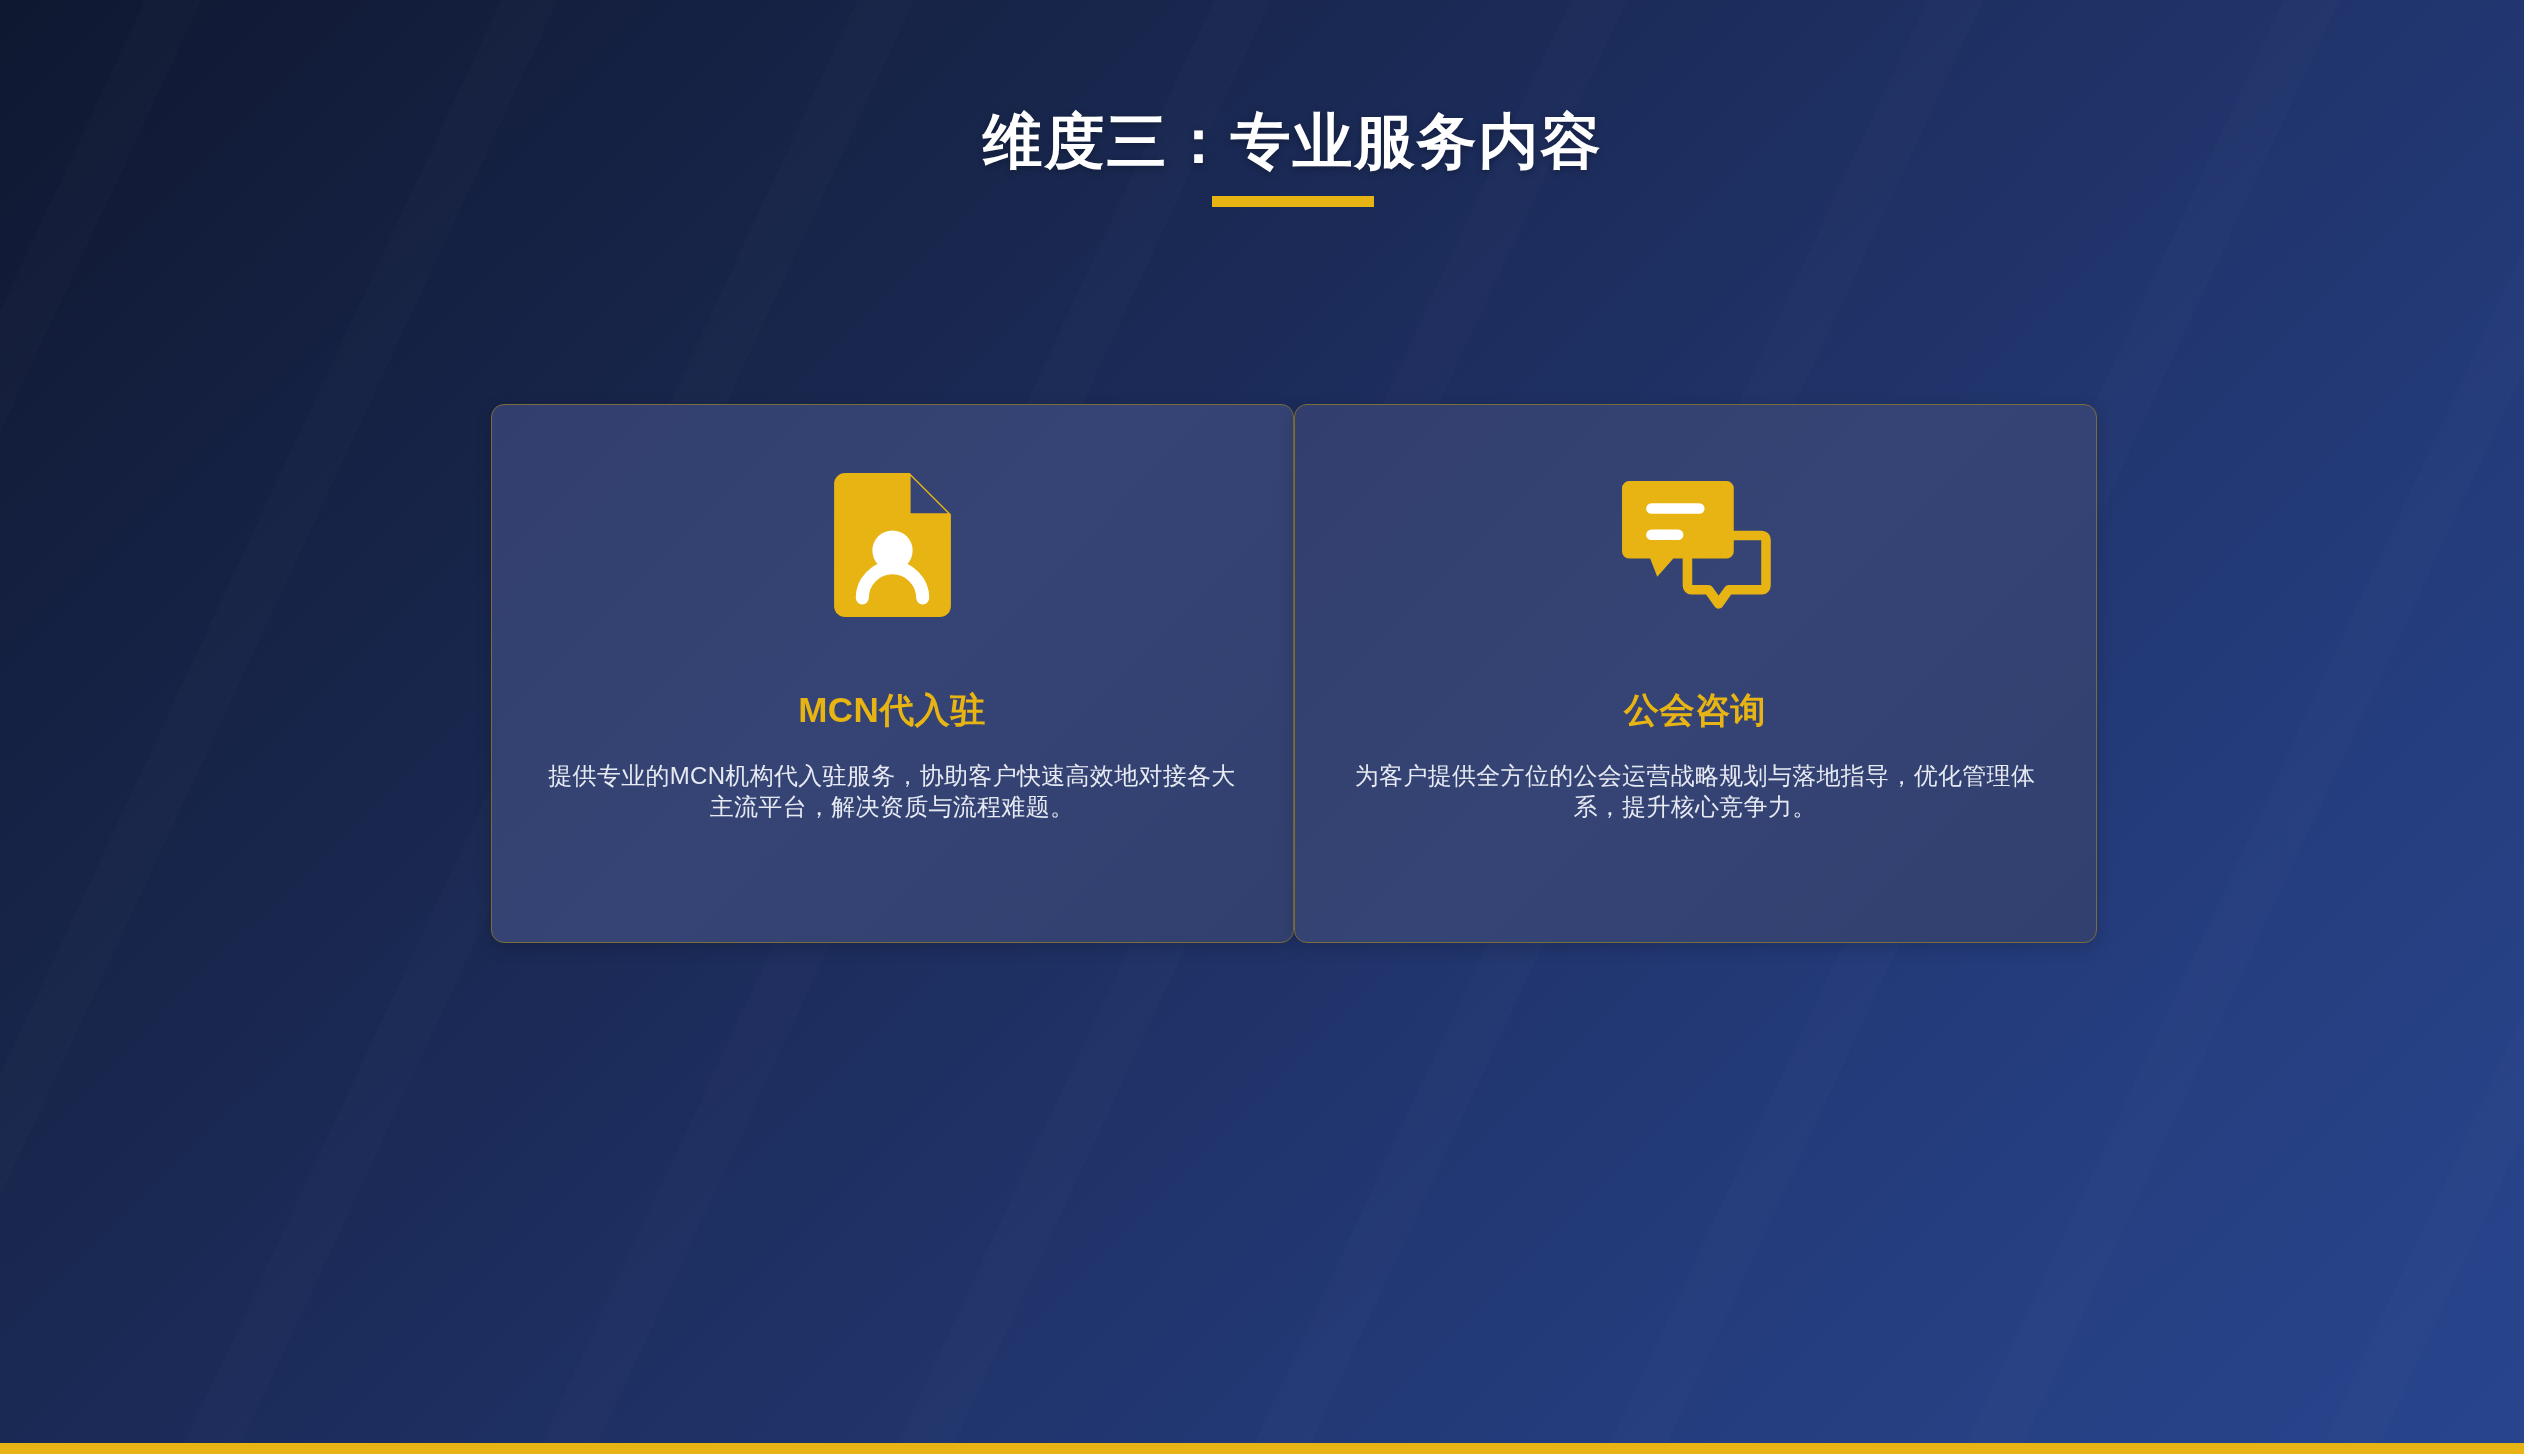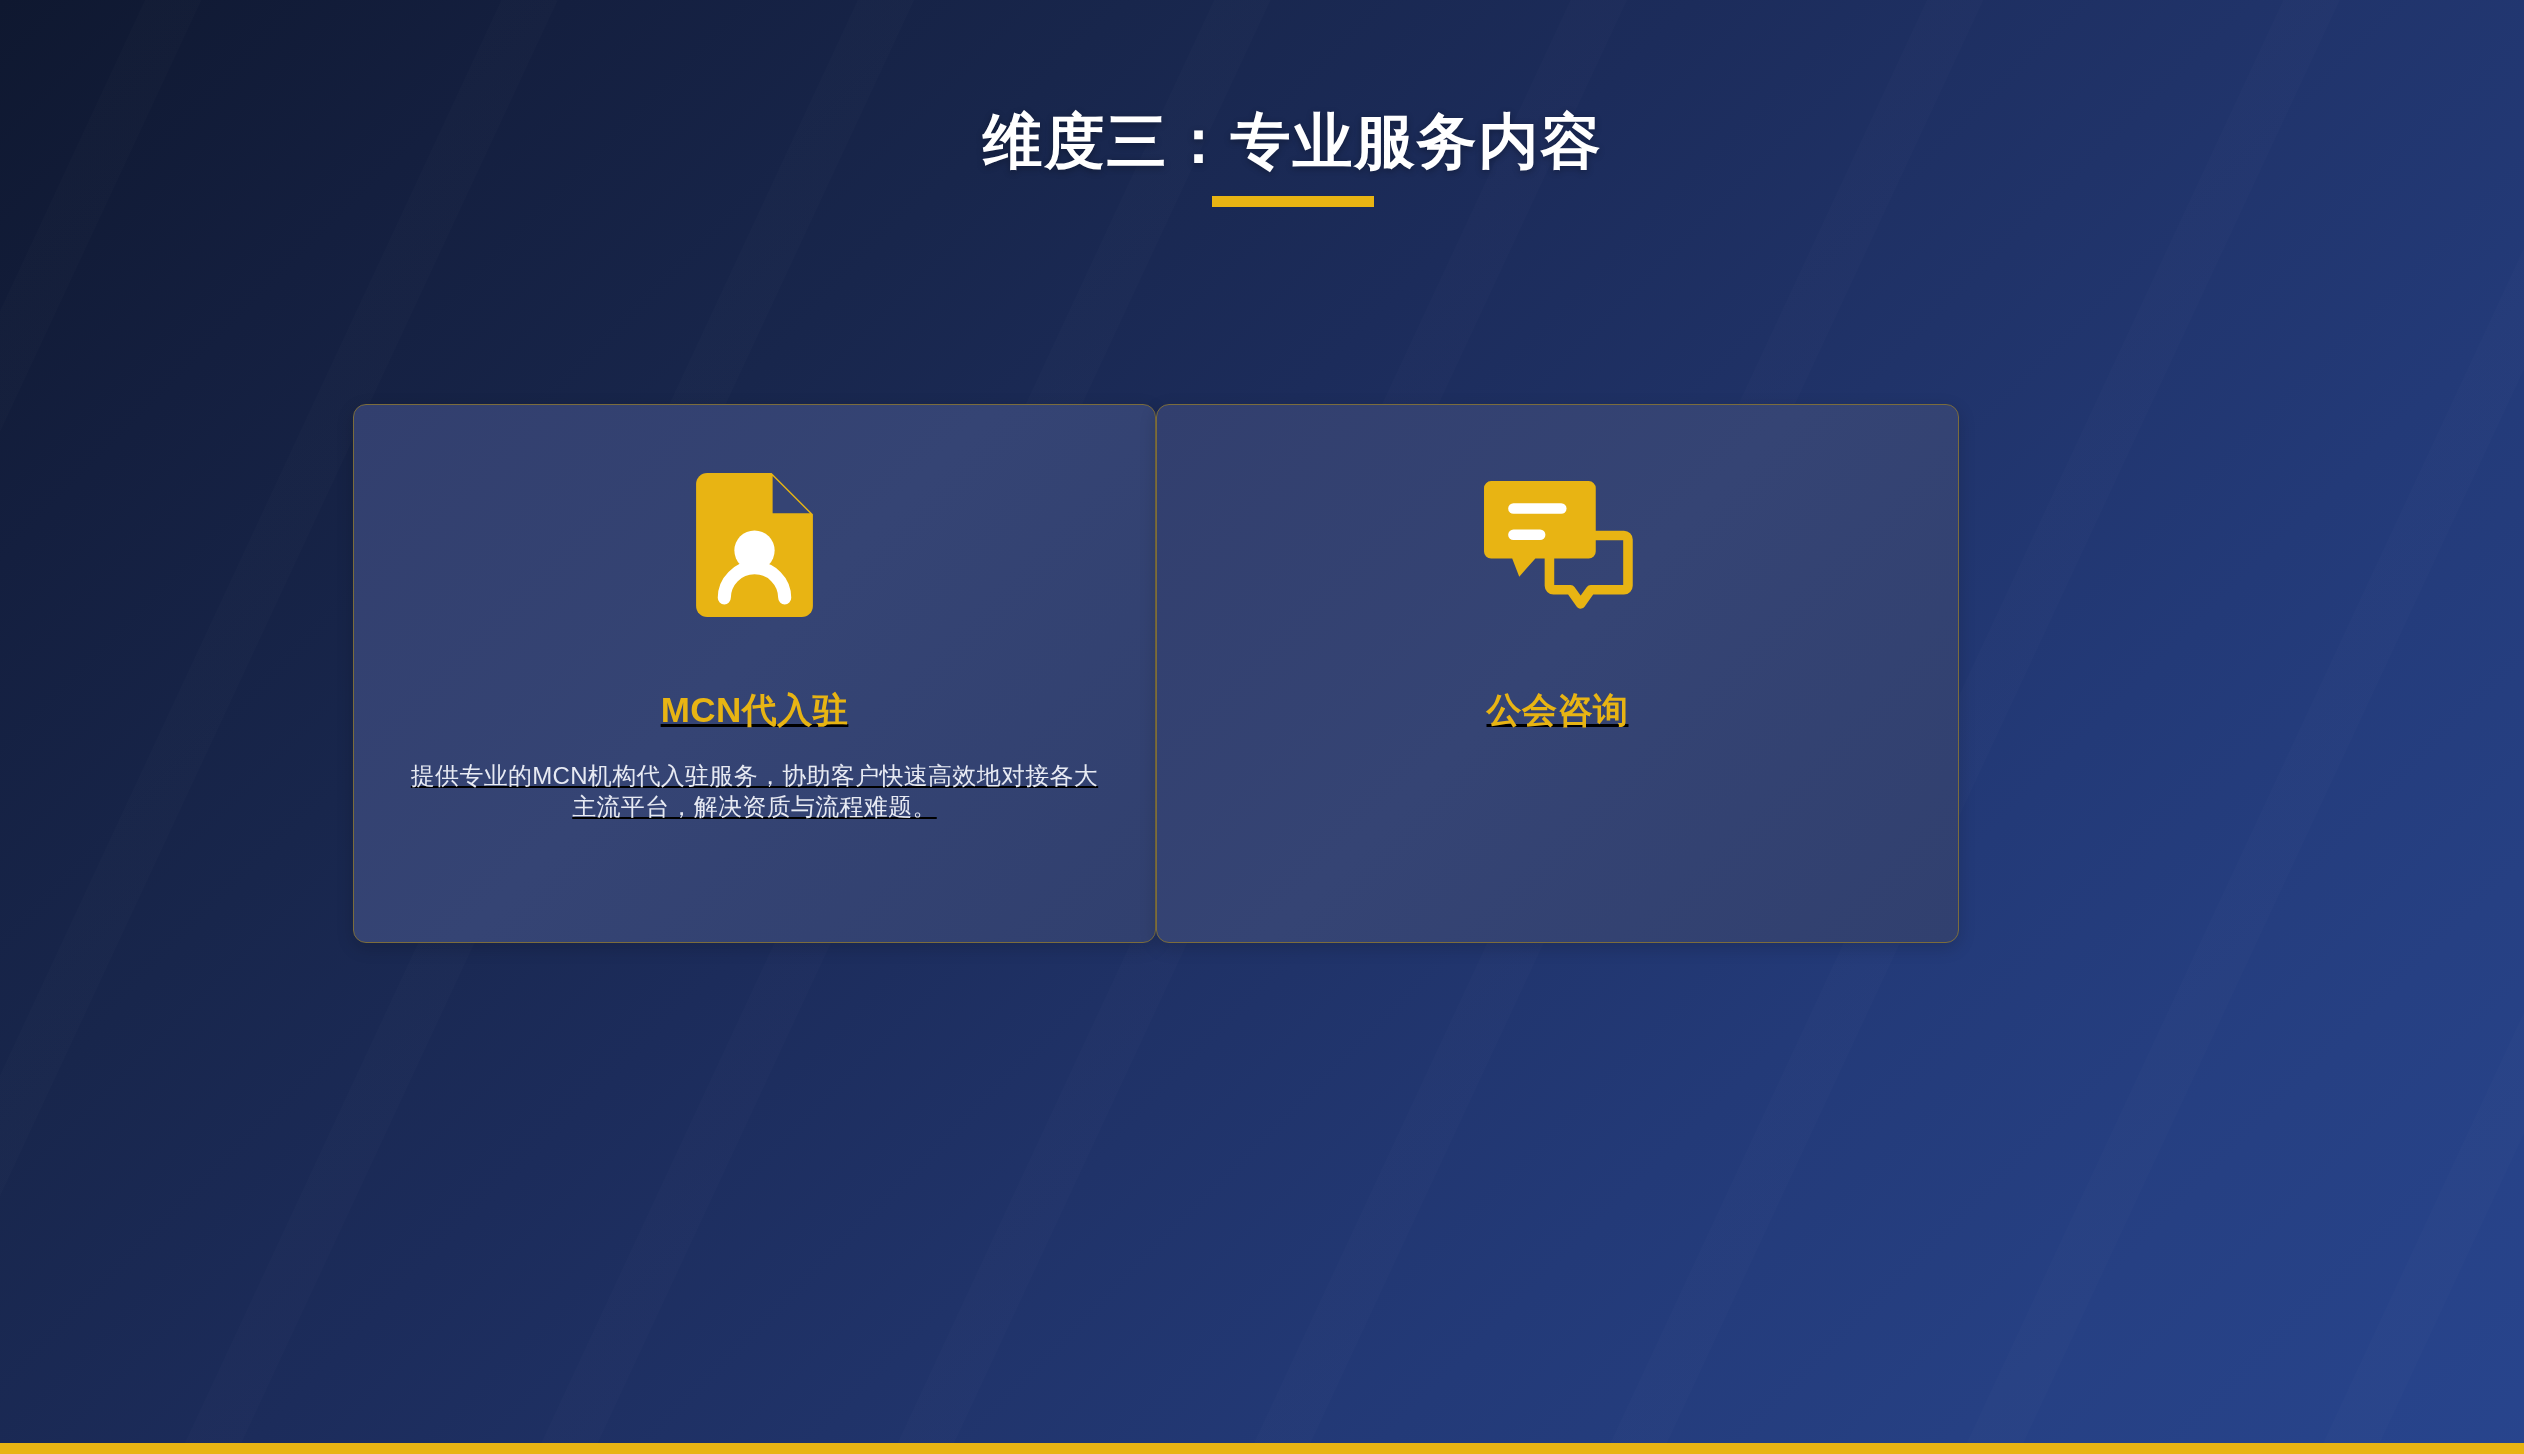--- a/index.html
+++ b/index.html
@@ -73,23 +73,22 @@
   }
 
   
   .cards {
     position: absolute;
     left: 353px;
     top: 404px;
     width: 1881px;
     height: 540px;
     display: flex;
-    justify-content: flex-start;
+    justify-content: center;
     z-index: 3;
-    text-decoration: underline;
   }
 
   .card {
     width: 803px;
     height: 539px;
     box-sizing: border-box;
     border: 1.5px solid #7b6c3c;
     border-radius: 13px;
     background: linear-gradient(135deg, #323f6e 0%, #354474 48%, #31406f 100%);
     box-shadow: 0 5px 17px rgba(0,0,0,0.16);
@@ -179,20 +178,21 @@
 
           <path d="M142 116 H282 A8 8 0 0 1 290 124 V216 A8 8 0 0 1 282 224 H216 L196 252 L176 224 H142 A8 8 0 0 1 134 216 V124 A8 8 0 0 1 142 116 Z" fill="none" stroke="#e8b413" stroke-width="19" stroke-linejoin="round"></path>
 
           <path d="M18 8 H212 A14 14 0 0 1 226 22 V148 A14 14 0 0 1 212 162 H106 L74 198 L60 162 H18 A14 14 0 0 1 4 148 V22 A14 14 0 0 1 18 8 Z" fill="#e8b413"></path>
 
           <rect x="52" y="52" width="116" height="21" rx="10.5" fill="#ffffff"></rect>
           <rect x="52" y="104" width="74" height="21" rx="10.5" fill="#ffffff"></rect>
         </svg>
       </div>
       <h2 class="card-title">公会咨询</h2>
+      <p class="card-desc">为客户提供全方位的公会运营战略规划与落地指导，优化管理体系，提升核心竞争力。</p>
     </div>
 
   </div>
 
   <div class="bottom-bar"></div>
 
 </div>
 
 
 </body></html>

